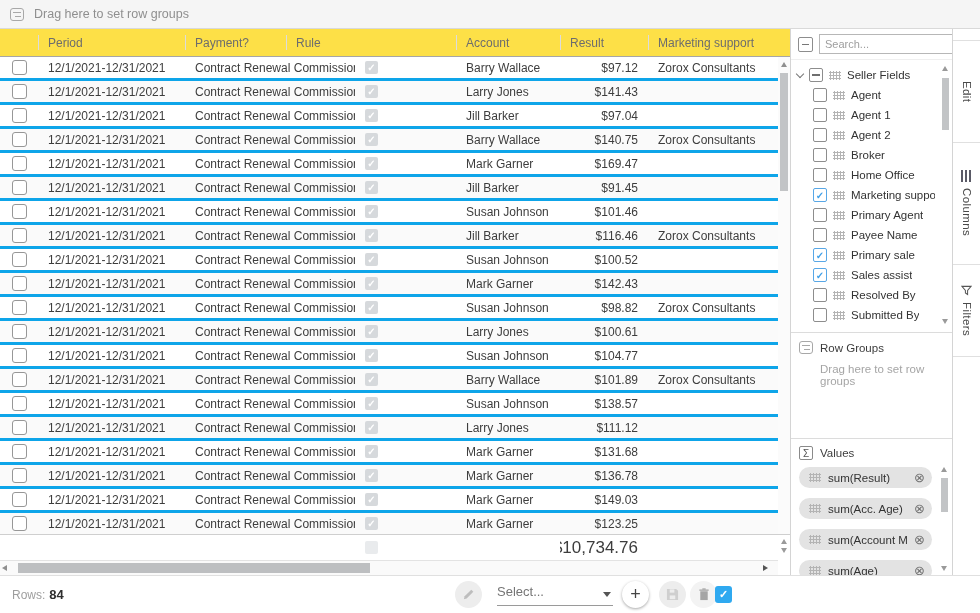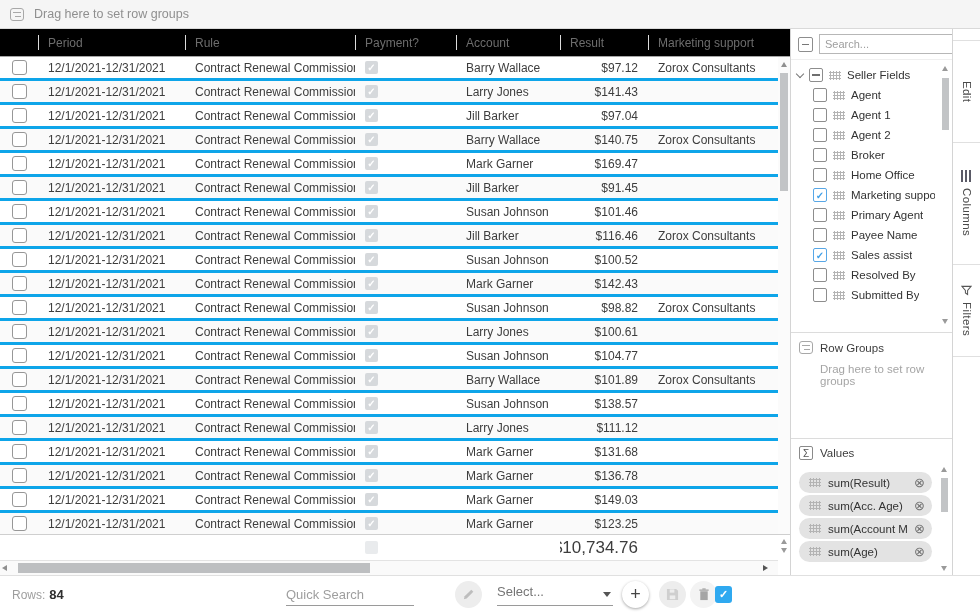--- a/index.html
+++ b/index.html
@@ -10,21 +10,21 @@
   
   #dropzone { position:absolute; left:0; top:0; width:980px; height:29px; background:#f5f5f5;
               border-bottom:1px solid #d9d9d9; display:flex; align-items:center; gap:10px; padding-left:10px; }
   .grp-icon { width:14px; height:13px; border:1px solid #a8a8a8; border-radius:3px; position:relative; flex:0 0 auto; }
   .grp-icon::before { content:""; position:absolute; left:2px; top:3px; width:8px; height:1px; background:#a8a8a8; }
   .grp-icon::after  { content:""; position:absolute; left:4px; bottom:3px; width:6px; height:1px; background:#a8a8a8; }
   #dropzone .dz-label { font-size:12.5px; color:#8f8f8f; }
 
   
   #grid { position:absolute; left:0; top:29px; width:790px; height:546px; background:#fff; }
-  .ghead { position:absolute; left:0; top:0; width:790px; height:28px; background:#000000;
+  .ghead { position:absolute; left:0; top:0; width:790px; height:28px; background:#fde047;
            border-bottom:1px solid #a6a6a6; display:flex; }
   .hcell { font-size:12px; color:#6d6d6d; display:flex; align-items:center; padding-left:10px; position:relative; }
   .hcell.sep::before { content:""; position:absolute; left:0; top:6px; bottom:6px; width:1px; background:#dcdcdc; }
   .c-cb      { width:38px;  flex:0 0 38px;  display:flex; align-items:center; justify-content:center; padding-left:0; }
   .c-period  { width:147px; flex:0 0 147px; }
   .c-rule    { width:170px; flex:0 0 170px; }
   .c-pay     { width:101px; flex:0 0 101px; }
   .c-account { width:104px; flex:0 0 104px; }
   .c-result  { width:88px;  flex:0 0 88px; }
   .c-mkt     { width:130px; flex:0 0 130px; }
@@ -101,21 +101,21 @@
 
   .rowgroups { height:106px; flex:0 0 106px; border-top:1px solid #dcdcdc; padding:8px 8px 0 8px; }
   .sec-head { display:flex; align-items:center; gap:7px; }
   .sec-title { font-size:11.5px; color:#3c3c3c; }
   .rg-placeholder { font-size:11.5px; color:#a5a5a5; margin:9px 0 0 21px; }
 
   .values { flex:1; border-top:1px solid #dcdcdc; padding:7px 0 0 8px; position:relative; overflow:hidden; }
   .sigma-icon { width:14px; height:14px; border:1px solid #8a8a8a; border-radius:2px; font-size:10px;
                 color:#555; display:flex; align-items:center; justify-content:center; flex:0 0 auto; }
   .sigma-icon::after { content:"\03A3"; }
-  #values-pills { margin-top:12px; display:flex; flex-direction:column; gap:2px; }
+  #values-pills { margin-top:7px; display:flex; flex-direction:column; gap:10px; }
   .pill { width:133px; height:21px; border-radius:11px; background:#e3e3e3; display:flex; align-items:center;
           gap:7px; padding:0 7px 0 10px; flex:0 0 21px; }
   .plabel { font-size:11.5px; color:#333; flex:1; overflow:hidden; white-space:nowrap; }
   .pill-x { font-size:13px; color:#6e6e6e; line-height:1; }
   .values-scroll { position:absolute; right:3px; top:28px; width:9px; bottom:4px; }
   .values-scroll .vs-thumb2 { position:absolute; left:1px; top:11px; width:7px; height:34px; background:#c2c4c6; }
   .values-scroll .tri-up { position:absolute; left:1px; top:0; }
   .values-scroll .tri-down { position:absolute; left:1px; bottom:0; }
 
   
@@ -161,22 +161,22 @@
 
   <div id="dropzone">
     <span class="grp-icon"></span>
     <span class="dz-label">Drag here to set row groups</span>
   </div>
 
   <div id="grid">
     <div class="ghead">
       <div class="hcell c-cb"></div>
       <div class="hcell c-period sep">Period</div>
+      <div class="hcell c-pay sep">Payment?</div>
       <div class="hcell c-rule sep">Rule</div>
-      <div class="hcell c-pay sep">Payment?</div>
       <div class="hcell c-account sep">Account</div>
       <div class="hcell c-result sep">Result</div>
       <div class="hcell c-mkt sep">Marketing support</div>
     </div>
 
     <div id="grid-rows">
         <div class="grow">
           <div class="cell c-cb">
             <span class="rowcb"></span>
           </div>
@@ -517,20 +517,25 @@
             <span class="tlabel">Primary Agent</span>
           </div>
           <div class="trow item">
             <span class="cb"></span>
             <span class="dots"></span>
             <span class="tlabel">Payee Name</span>
           </div>
           <div class="trow item">
             <span class="cb checked"></span>
             <span class="dots"></span>
+            <span class="tlabel">Primary sale</span>
+          </div>
+          <div class="trow item">
+            <span class="cb checked"></span>
+            <span class="dots"></span>
             <span class="tlabel">Sales assist</span>
           </div>
           <div class="trow item">
             <span class="cb"></span>
             <span class="dots"></span>
             <span class="tlabel">Resolved By</span>
           </div>
           <div class="trow item">
             <span class="cb"></span>
             <span class="dots"></span>
@@ -601,21 +606,20 @@
         <path d="M1 1.5h10L7.2 6v4.3L4.8 8.6V6z" fill="none" stroke="#555" stroke-width="1.1"></path>
       </svg>
       <span>Filters</span>
     </div>
   </div>
 
   <div id="footer">
     <div class="rows-wrap">
       <span>Rows:</span><span class="rows-count">84</span>
     </div>
-    <input class="qs-input" type="text" placeholder="Quick Search" style="">
     <div class="circle-btn pencil-btn">
       <svg width="13" height="13" viewBox="0 0 14 14">
         <path d="M2 12l.8-3L10 1.8 12.2 4 5 11.2z" fill="#bdbdbd"></path>
       </svg>
     </div>
     <div class="select-field">
       <span>Select...</span>
       <span class="select-caret"></span>
     </div>
     <div class="circle-btn plus-btn">+</div>

